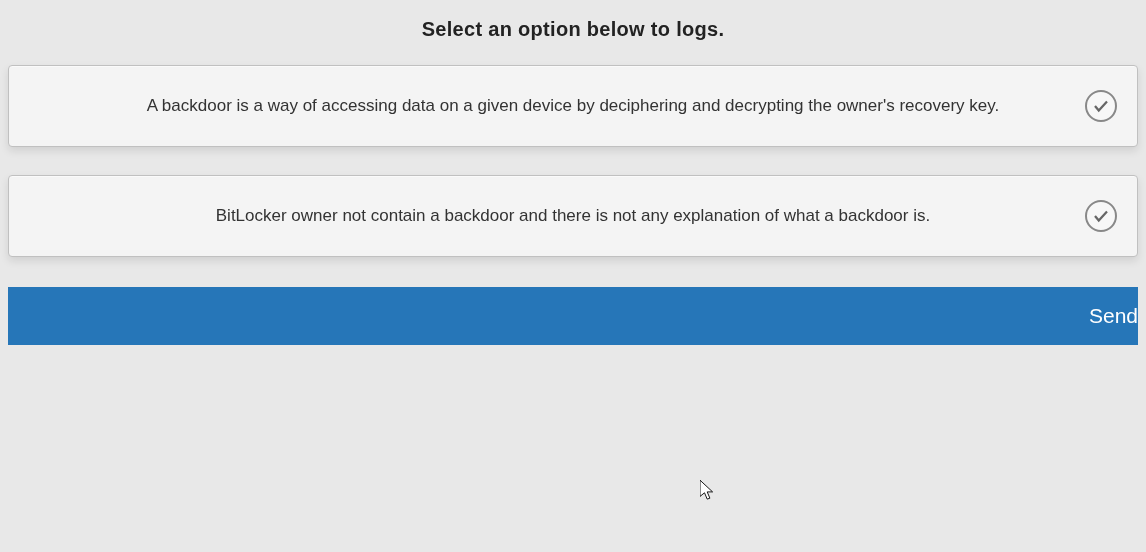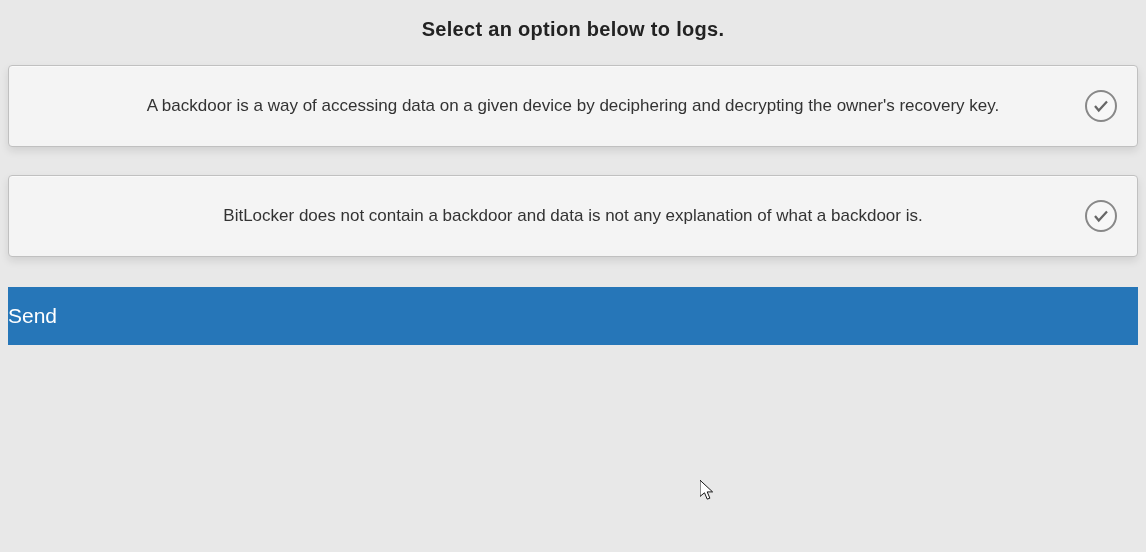--- a/index.html
+++ b/index.html
@@ -69,21 +69,21 @@
       fill: none;
     }
     .send-button {
       display: block;
       width: calc(100% - 16px);
       margin: 30px 8px 0 8px;
       background: #2676b8;
       color: #fff;
       font-size: 21px;
       font-weight: 500;
-      text-align: left;
+      text-align: right;
       padding: 17px 0;
       border: none;
       cursor: pointer;
     }
     .cursor {
       position: absolute;
       left: 700px;
       top: 480px;
       width: 18px;
       height: 22px;
@@ -99,21 +99,21 @@
   <div class="option-card">
     <div class="option-text">A backdoor is a way of accessing data on a given device by deciphering and decrypting the owner's recovery key.</div>
     <div class="check-circle">
       <svg viewBox="0 0 24 24">
           <polyline points="4 12 9 18 20 6"></polyline>
         </svg>
     </div>
   </div>
 
   <div class="option-card">
-    <div class="option-text">BitLocker does not contain a backdoor and data is not any explanation of what a backdoor is.</div>
+    <div class="option-text">BitLocker owner not contain a backdoor and there is not any explanation of what a backdoor is.</div>
     <div class="check-circle">
       <svg viewBox="0 0 24 24">
           <polyline points="4 12 9 18 20 6"></polyline>
         </svg>
     </div>
   </div>
 
 
   <button class="send-button">Send</button>
 </div>

